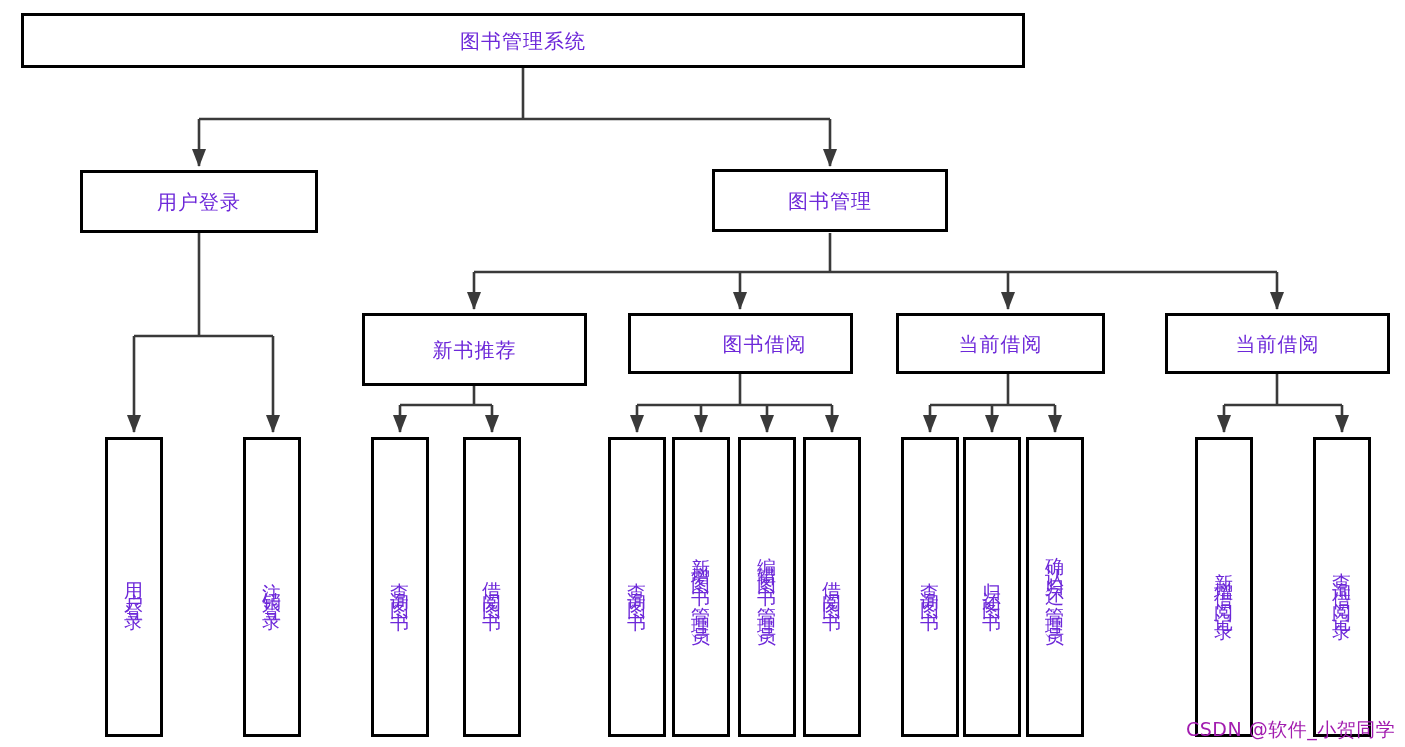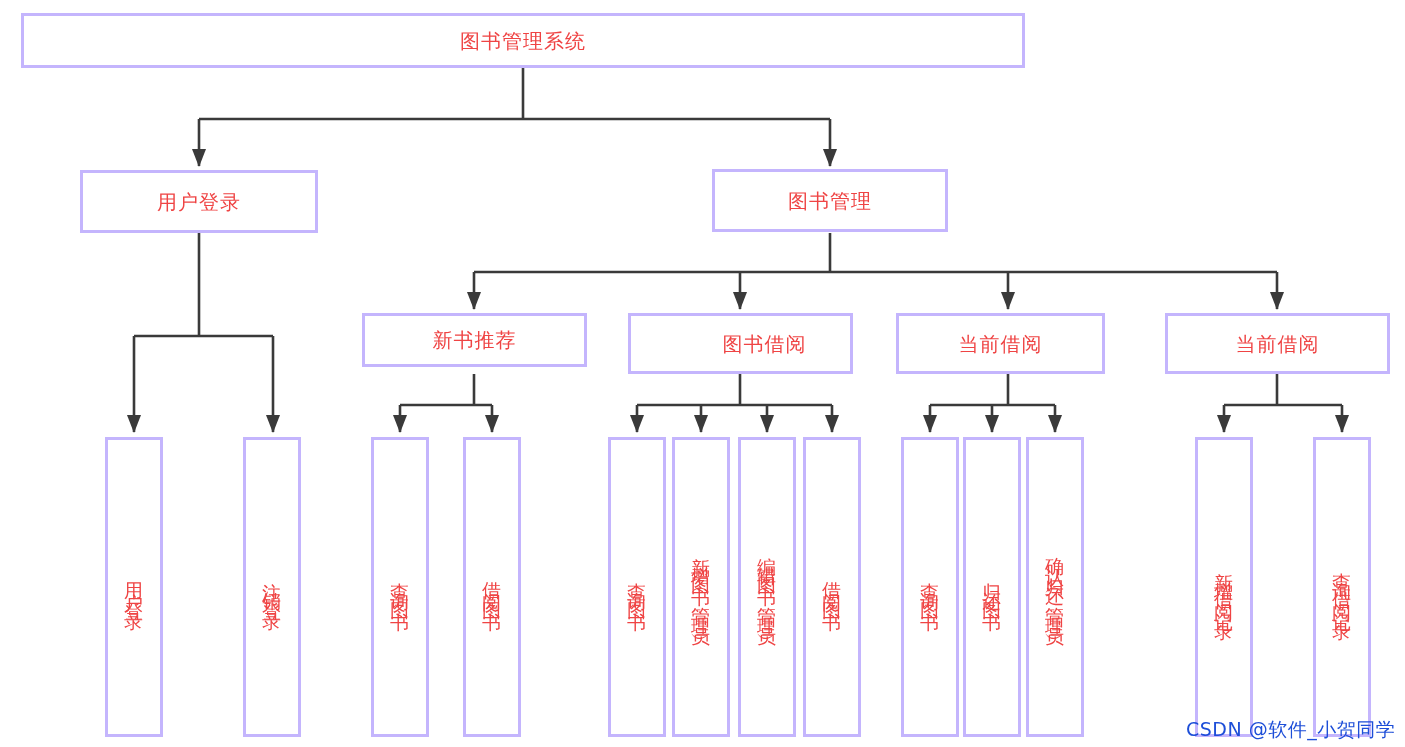--- a/index.html
+++ b/index.html
@@ -14,22 +14,22 @@
   .connectors {
     position: absolute;
     left: 0; top: 0;
     width: 1405px; height: 747px;
     z-index: 1;
   }
   .node {
     position: absolute;
     box-sizing: border-box;
     background: #ffffff;
-    border: 3px solid #c4b5fd;
-    color: #ef4444;
+    border: 3px solid #000000;
+    color: #6d28d9;
     display: flex;
     align-items: center;
     justify-content: center;
     z-index: 2;
     line-height: 1.1;
   }
   .h-box { font-size: 20px; letter-spacing: 1px; }
   .v-box {
     writing-mode: vertical-rl;
     text-orientation: mixed;
@@ -37,21 +37,21 @@
     letter-spacing: 10px;
     width: 58px;
     height: 300px;
     top: 437px;
   }
   .watermark {
     position: absolute;
     left: 1186px;
     top: 717px;
     font-size: 19px;
-    color: #1d4ed8;
+    color: #a21caf;
     letter-spacing: 0.5px;
     z-index: 5;
     white-space: nowrap;
   }
 </style>
 </head>
 <body>
 
 <div class="canvas">
 
@@ -103,21 +103,21 @@
       <path d="M1224,405 L1224,432" marker-end="url(#arrow)"></path>
       <path d="M1342,405 L1342,432" marker-end="url(#arrow)"></path>
     </g>
   </svg>
 
   <div class="node h-box" style="left:21px; top:13px; width:1004px; height:55px;">图书管理系统</div>
 
   <div class="node h-box" style="left:80px; top:170px; width:238px; height:63px;">用户登录</div>
   <div class="node h-box" style="left:712px; top:169px; width:236px; height:63px;">图书管理</div>
 
-  <div class="node h-box" style="left:362px; top:313px; width:225px; height:54px;">新书推荐</div>
+  <div class="node h-box" style="left:362px; top:313px; width:225px; height:73px;">新书推荐</div>
   <div class="node h-box" style="left:628px; top:313px; width:225px; height:61px;padding-left:48px;">图书借阅</div>
   <div class="node h-box" style="left:896px; top:313px; width:209px; height:61px;">当前借阅</div>
   <div class="node h-box" style="left:1165px; top:313px; width:225px; height:61px;">当前借阅</div>
 
   <div class="node v-box" style="left:105px;">用户登录</div>
   <div class="node v-box" style="left:243px;">注销登录</div>
 
   <div class="node v-box" style="left:371px;">查询图书</div>
   <div class="node v-box" style="left:463px;">借阅图书</div>
 

